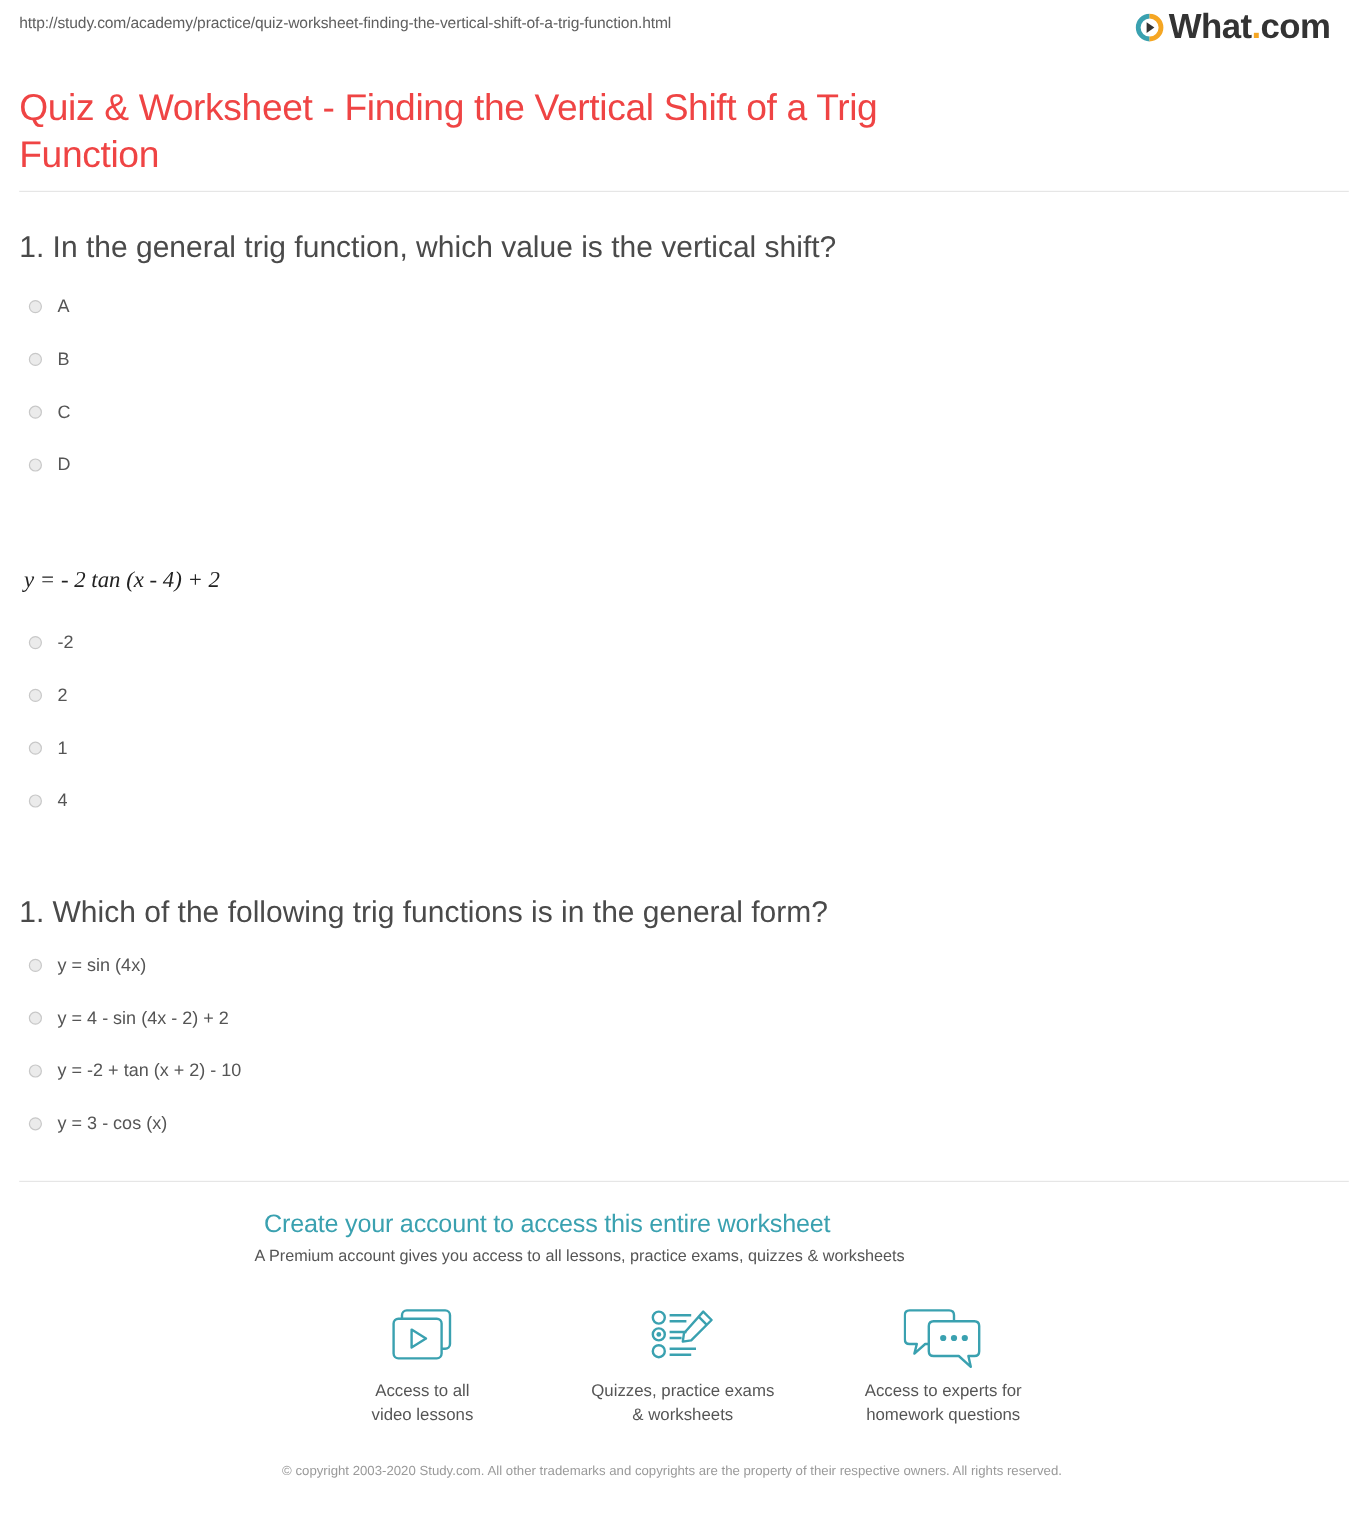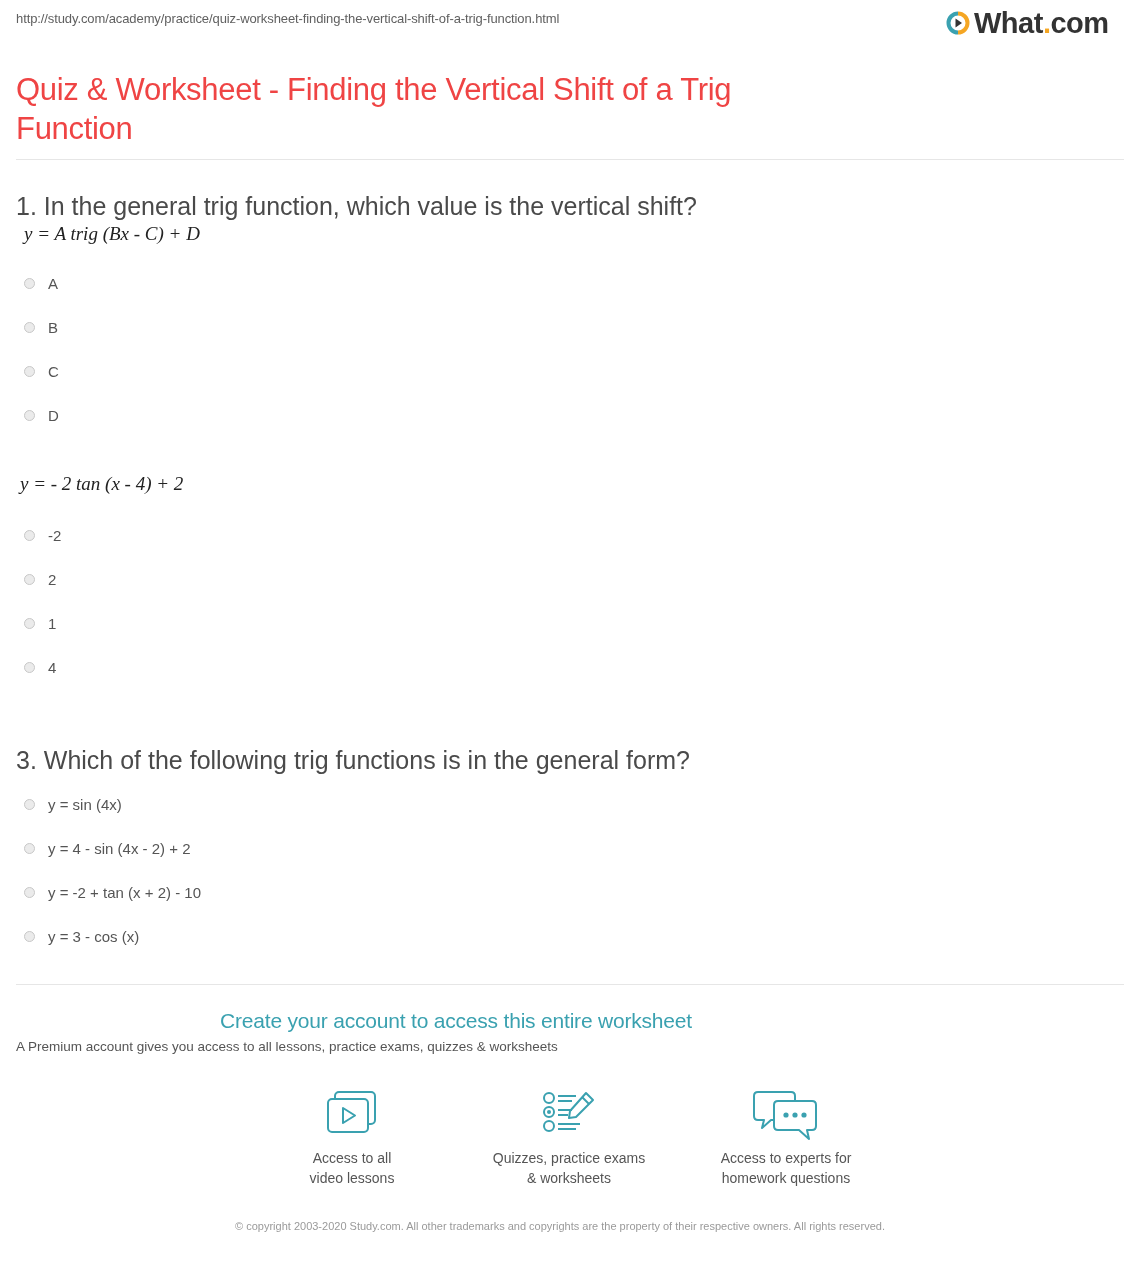--- a/index.html
+++ b/index.html
@@ -41,22 +41,22 @@
     }
     .opt-label { font-size: 15px; color: #555555; }
 
     .divider { position: absolute; left: 16px; right: 16px; top: 984px; height: 1px; background: #e6e6e6; }
 
     .cta-heading {
       position: absolute; left: 0; width: 912px; top: 1009px; text-align: center;
       font-size: 21px; color: #3aa1b0; font-weight: normal; letter-spacing: -0.2px;
     }
     .cta-sub {
-      position: absolute; left: 0; width: 966px; top: 1039px; 
-      font-size: 13.5px; color: #555555; margin-left: 16px;
+      position: absolute; left: 0; width: 966px; top: 1039px; text-align: center;
+      font-size: 13.5px; color: #555555;
     }
     .feature {
       position: absolute; top: 1090px; width: 180px; text-align: center;
     }
     .feature svg { display: block; margin: 0 auto; }
     .feature-label { margin-top: 12px; font-size: 14px; line-height: 20px; color: #555555; }
 
     .copyright {
       position: absolute; left: 200px; width: 720px; top: 1218px; text-align: center;
       font-size: 11px; line-height: 17px; color: #9a9a9a;
@@ -74,21 +74,20 @@
     <path d="M9.5 7.5 L16 12 L9.5 16.5 Z" fill="#333333"></path>
   </svg>
   <span class="logo-text"><span>What</span><span class="dot">.</span><span>com</span></span>
 </div>
 
 <h1 class="page-title">Quiz &amp; Worksheet - Finding the Vertical Shift of a Trig Function</h1>
 <div class="title-rule"></div>
 
 <div class="question" style="top:194px;">
   <div class="q-text">1. In the general trig function, which value is the vertical shift?</div>
-  <div class="q-formula">y = A trig (Bx - C) + D</div>
   <div class="options" style="margin-top:15px;">
     <div class="option">
       <span class="radio"></span>
       <span class="opt-label">A</span>
     </div>
     <div class="option">
       <span class="radio"></span>
       <span class="opt-label">B</span>
     </div>
     <div class="option">
@@ -118,21 +117,21 @@
       <span class="opt-label">1</span>
     </div>
     <div class="option">
       <span class="radio"></span>
       <span class="opt-label">4</span>
     </div>
   </div>
 </div>
 
 <div class="question" style="top:748px;">
-  <div class="q-text">3. Which of the following trig functions is in the general form?</div>
+  <div class="q-text">1. Which of the following trig functions is in the general form?</div>
   <div class="options" style="margin-top:10px;">
     <div class="option">
       <span class="radio"></span>
       <span class="opt-label">y = sin (4x)</span>
     </div>
     <div class="option">
       <span class="radio"></span>
       <span class="opt-label">y = 4 - sin (4x - 2) + 2</span>
     </div>
     <div class="option">

